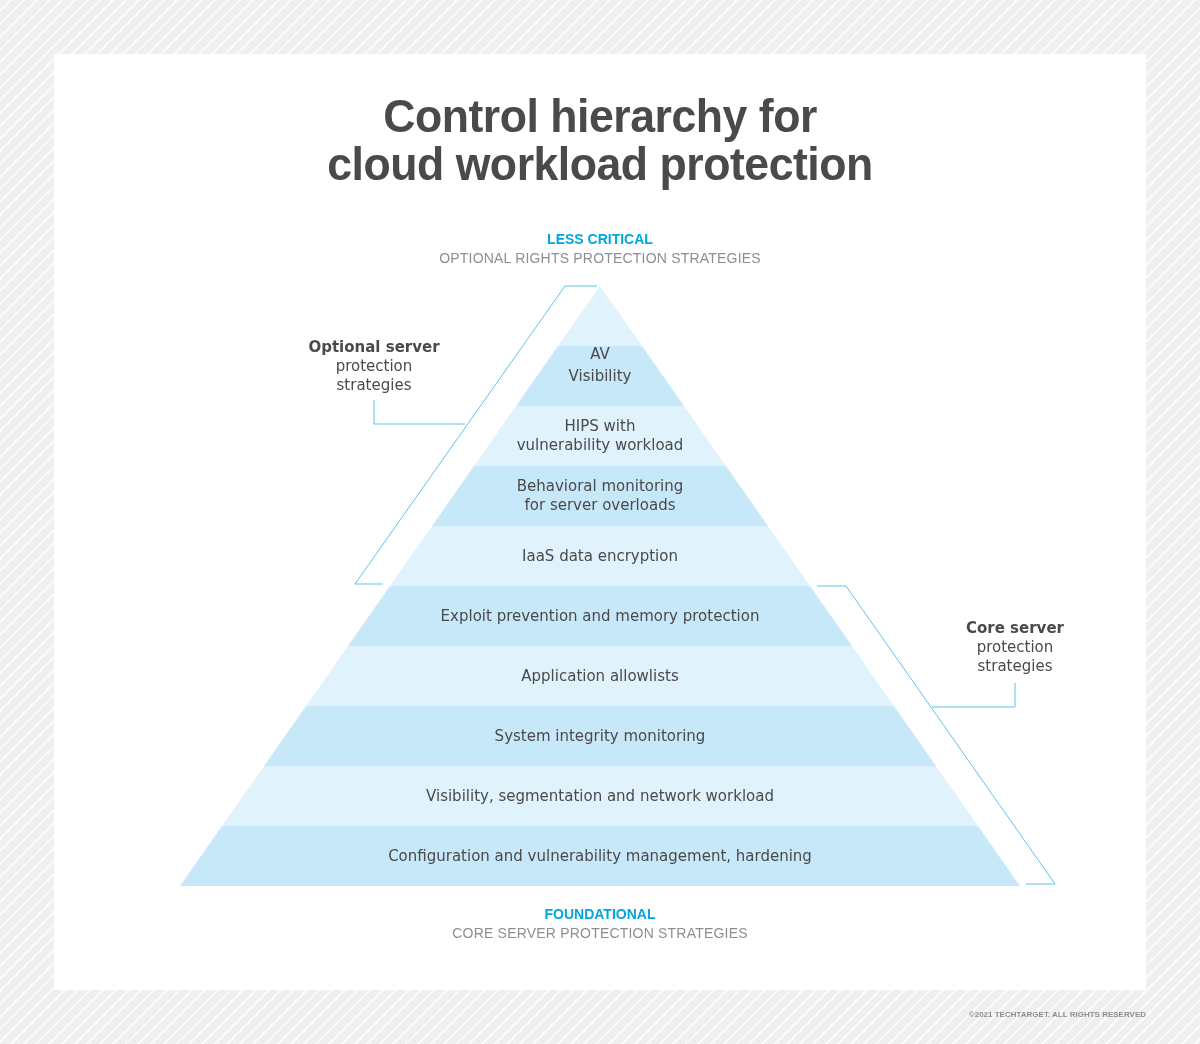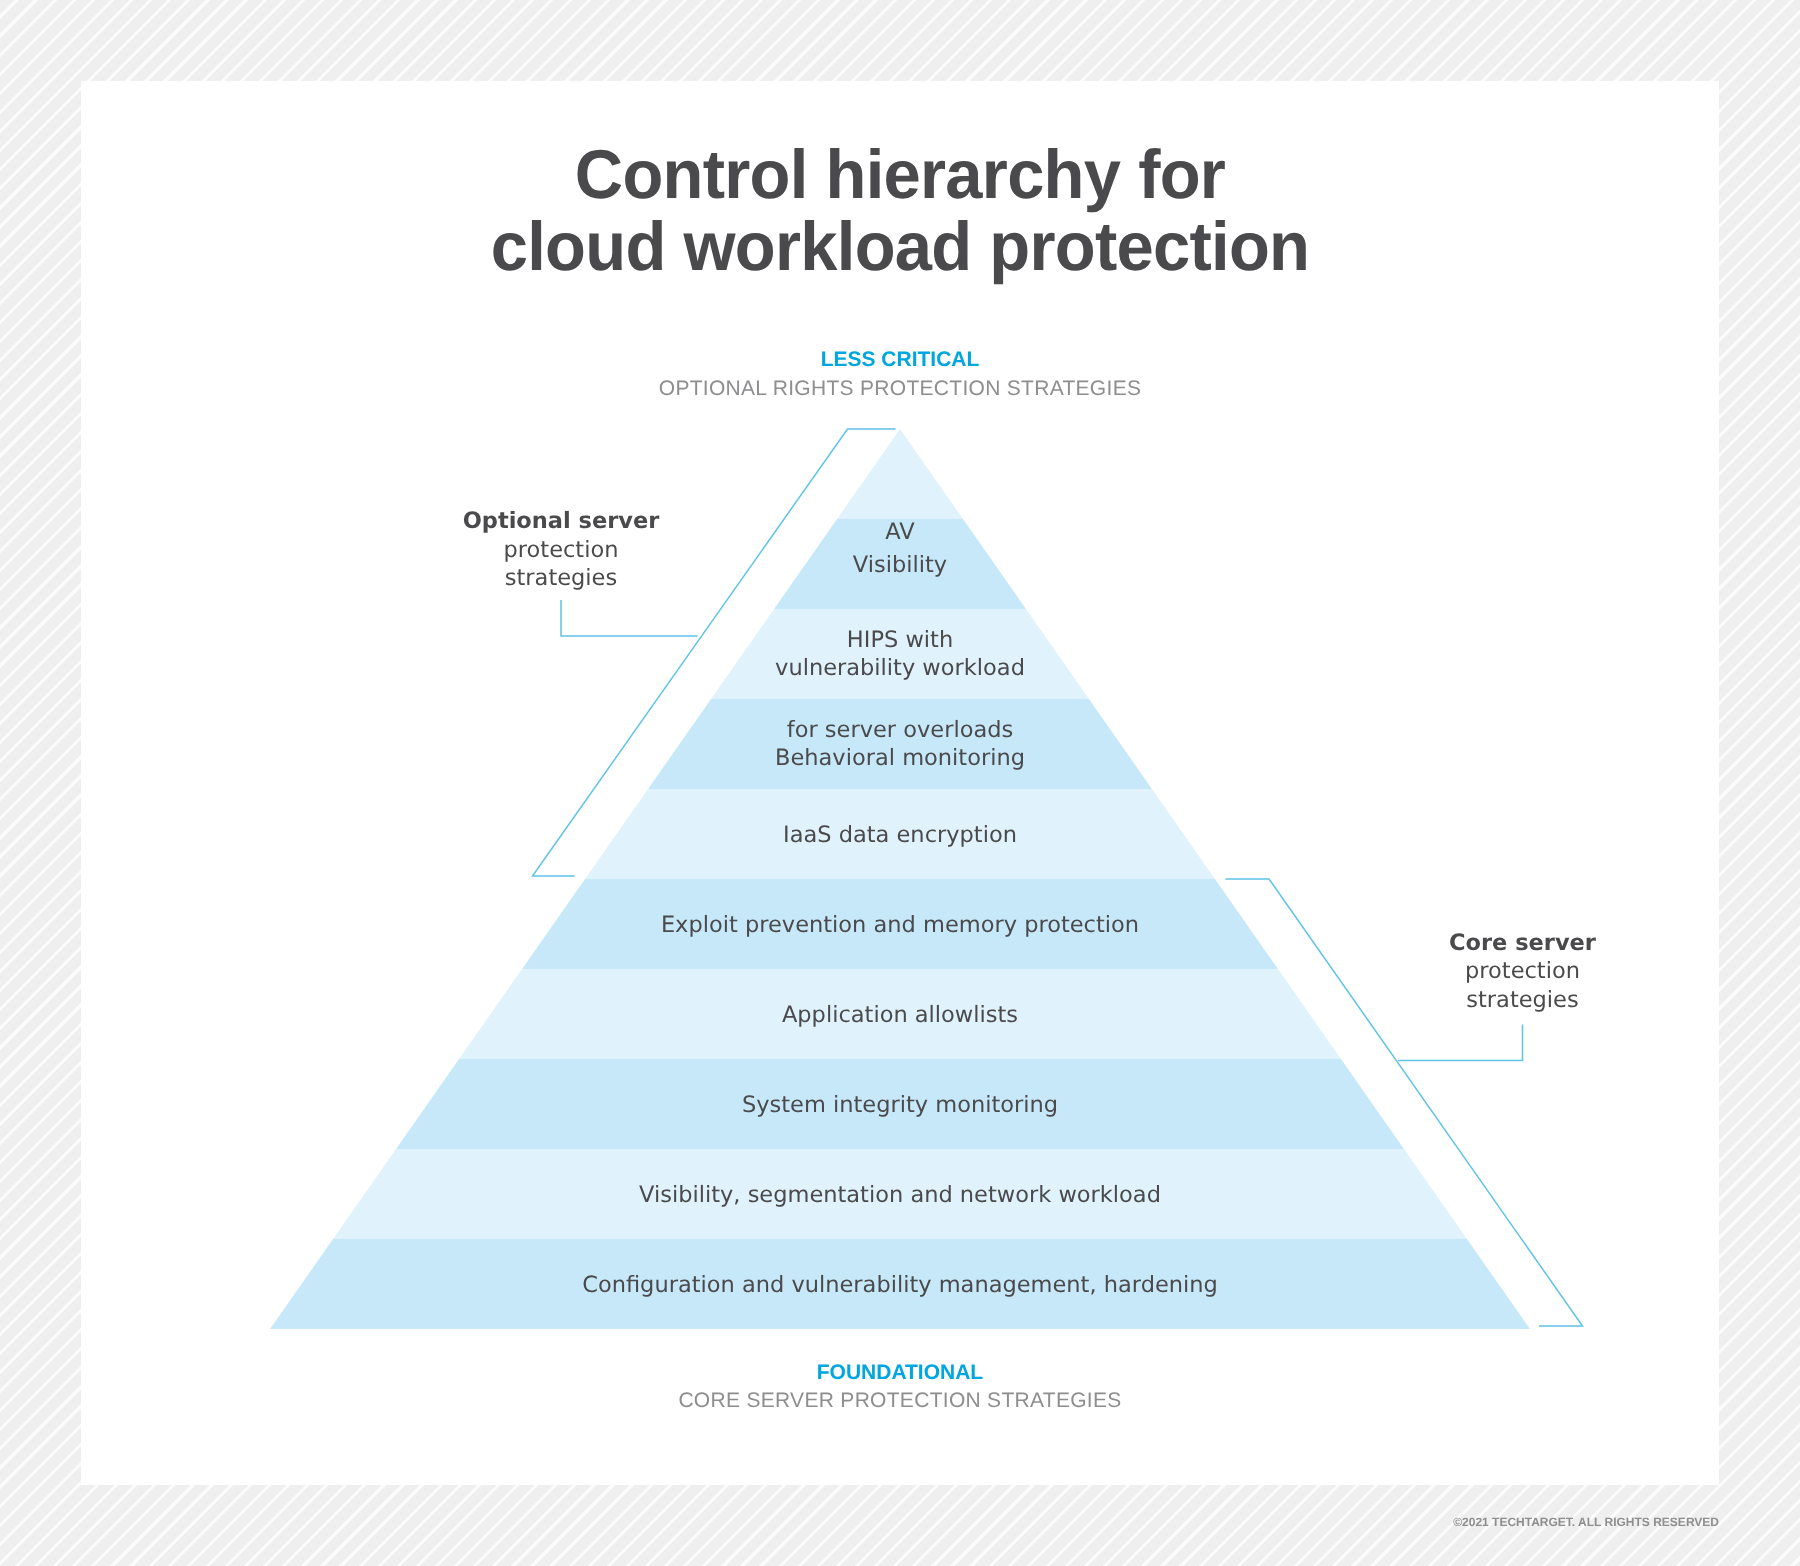--- a/index.html
+++ b/index.html
@@ -66,22 +66,22 @@
     <div>AV</div>
   </div>
 <div class="band-label" style="top:367px;">
     <div>Visibility</div>
   </div>
 <div class="band-label" style="top:417px;">
     <div>HIPS with</div>
     <div>vulnerability workload</div>
   </div>
 <div class="band-label" style="top:477px;">
+    <div>Behavioral monitoring</div>
     <div>for server overloads</div>
-    <div>Behavioral monitoring</div>
   </div>
 <div class="band-label" style="top:547px;text-align:center;">
     <div>IaaS data encryption</div>
   </div>
 <div class="band-label" style="top:607px;">
     <div>Exploit prevention and memory protection</div>
   </div>
 <div class="band-label" style="top:667px;">
     <div>Application allowlists</div>
   </div>

